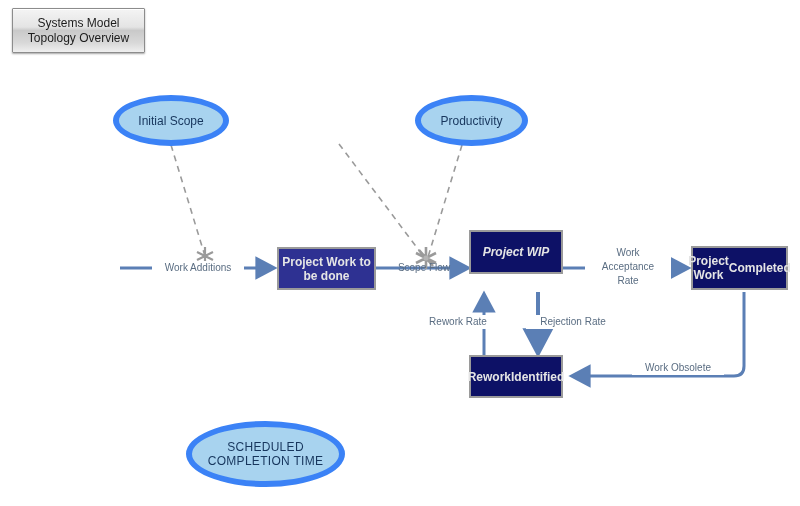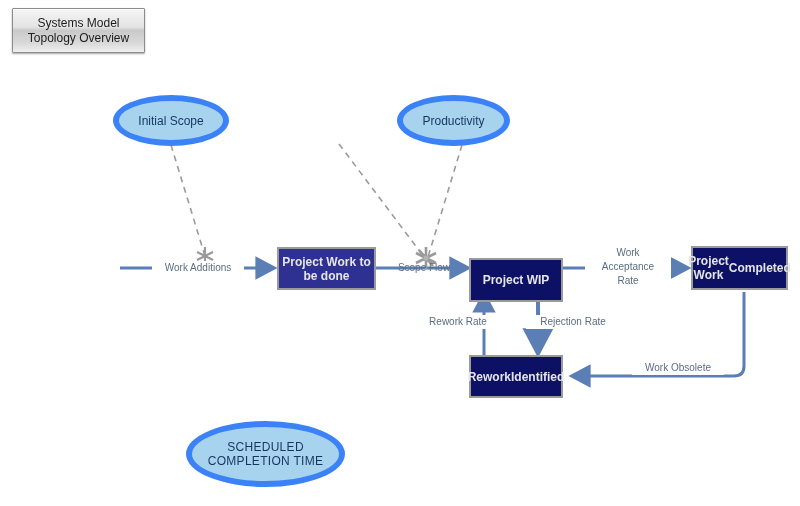--- a/index.html
+++ b/index.html
@@ -155,35 +155,35 @@
   <div class="title-button">
     <span>Systems Model</span>
     <span>Topology Overview</span>
   </div>
 
   <div class="ellipse" style="left:113px; top:95px; width:116px; height:51px;">
     <span>Initial Scope</span>
   </div>
 
 
-  <div class="ellipse" style="left:397px; top:95px; width:113px; height:51px;justify-content:center;">
+  <div class="ellipse" style="left:415px; top:95px; width:113px; height:51px;justify-content:center;">
     <span>Productivity</span>
   </div>
 
   <div class="ellipse caps" style="left:186px; top:421px; width:159px; height:66px; flex-direction:column;">
     <span>SCHEDULED</span>
     <span>COMPLETION TIME</span>
   </div>
 
   <div class="box box-mid" style="left:277px; top:247px; width:99px; height:43px; flex-direction:column;">
     <span>Project Work to</span>
     <span>be done</span>
   </div>
 
-  <div class="box box-dark" style="left:469px; top:258px; width:94px; height:44px;">
+  <div class="box box-dark" style="left:469px; top:230px; width:94px; height:44px;font-style:italic;">
     <span>Project WIP</span>
   </div>
 
   <div class="box box-dark" style="left:691px; top:246px; width:97px; height:44px; flex-direction:row;">
     <span>Project Work</span>
     <span>Completed</span>
   </div>
 
   <div class="box box-dark" style="left:469px; top:355px; width:94px; height:43px; ">
     <span>Rework</span>

